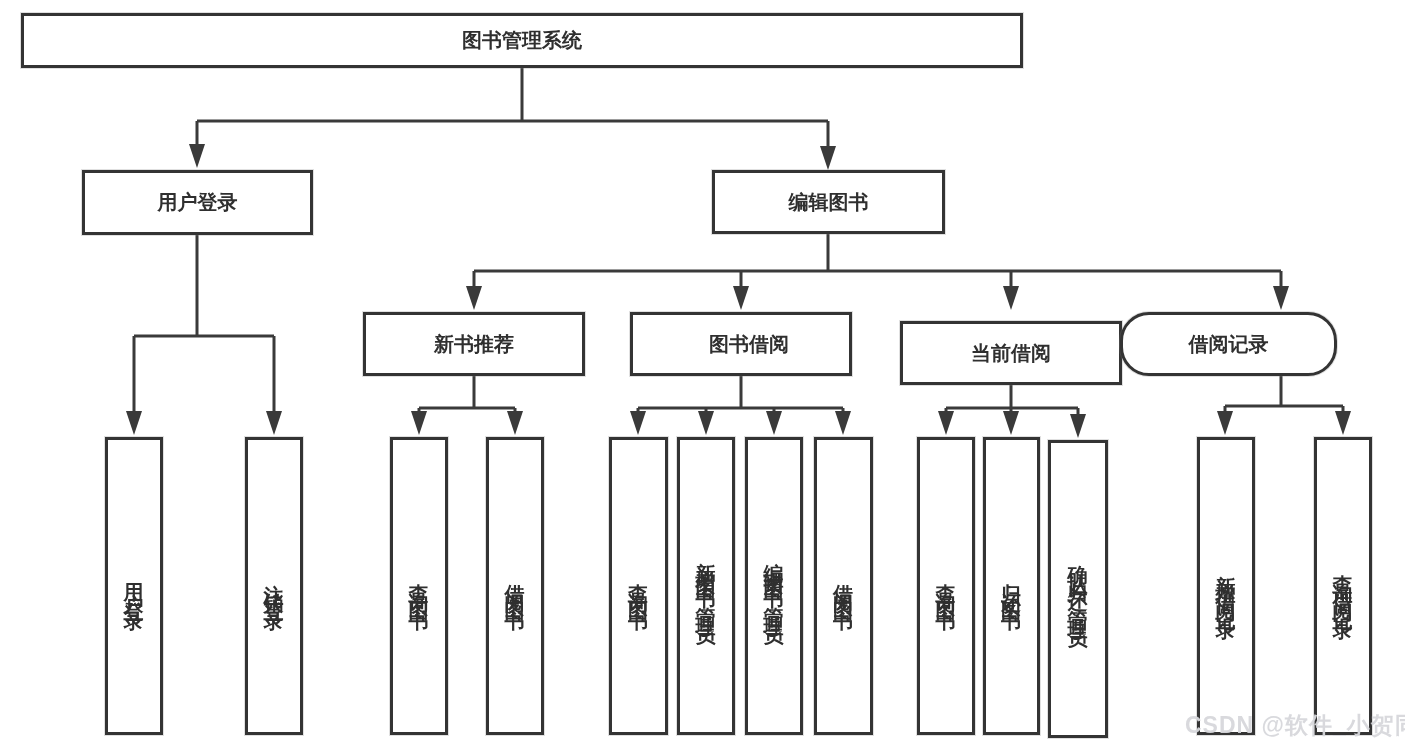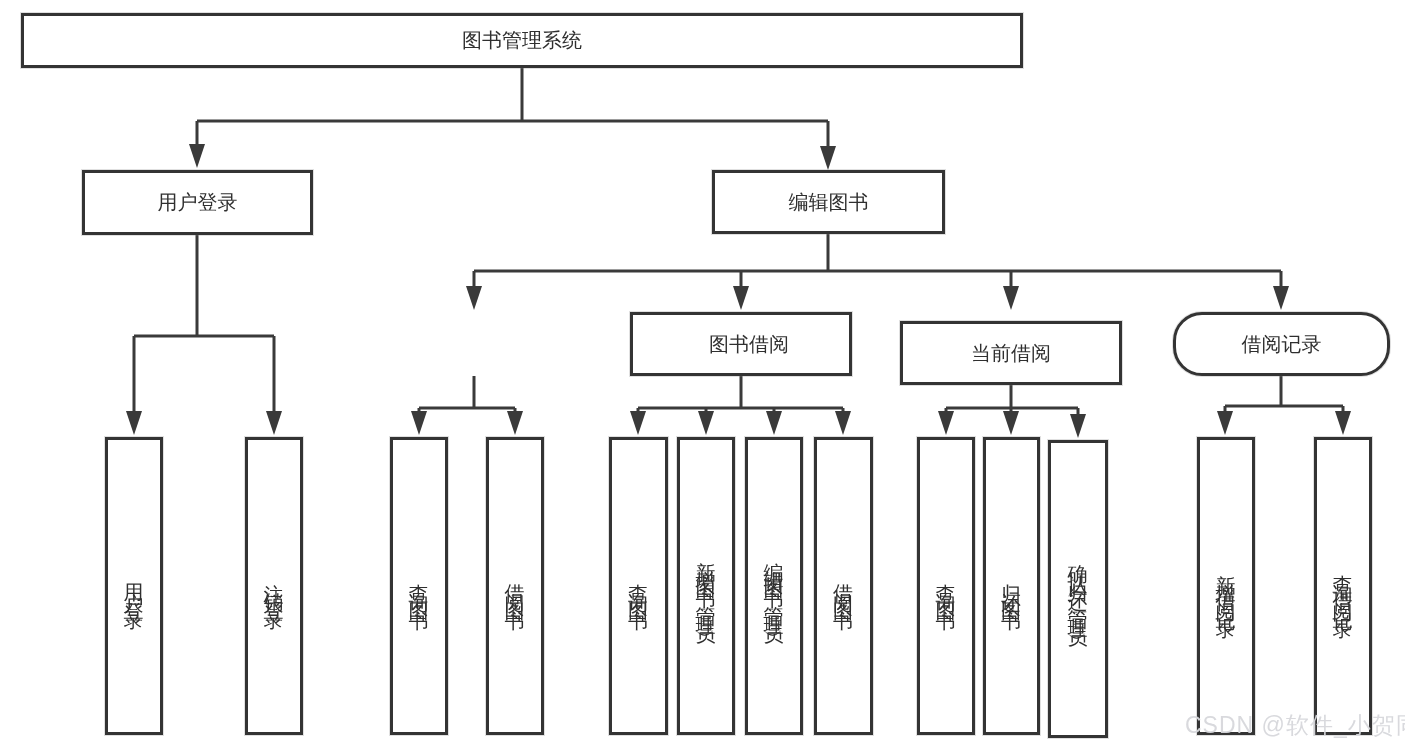--- a/index.html
+++ b/index.html
@@ -3,20 +3,21 @@
 <meta charset="utf-8">
 <style>
   html, body { margin: 0; padding: 0; background: #ffffff; }
   .canvas {
     position: relative;
     width: 1405px;
     height: 747px;
     background: #ffffff;
     font-family: "Liberation Sans", "DejaVu Sans", sans-serif;
     overflow: hidden;
+    font-weight: bold;
   }
   svg.connectors {
     position: absolute;
     left: 0; top: 0;
     width: 1405px; height: 747px;
   }
   svg.connectors path {
     fill: none;
     stroke: #3a3a3a;
     stroke-width: 3;
@@ -86,23 +87,24 @@
       <polygon points="1070,414 1086,414 1078,438" class="ah"></polygon>
       <polygon points="1217,411 1233,411 1225,435" class="ah"></polygon>
       <polygon points="1335,411 1351,411 1343,435" class="ah"></polygon>
     </svg>
 
   <div class="box" style="left:21px; top:13px; width:1002px; height:55px;">图书管理系统</div>
 
   <div class="box" style="left:82px; top:170px; width:231px; height:65px;">用户登录</div>
   <div class="box" style="left:712px; top:170px; width:233px; height:64px;">编辑图书</div>
 
+  <div class="box" style="left:363px; top:312px; width:222px; height:64px;">新书推荐</div>
   <div class="box" style="left:630px; top:312px; width:222px; height:64px;padding-left:16px;">图书借阅</div>
   <div class="box" style="left:900px; top:312px; width:222px; height:64px;margin-top:9px;">当前借阅</div>
-  <div class="box" style="left:1173px; top:312px; width:217px; height:64px;border-radius:29px;">借阅记录</div>
+  <div class="box" style="left:1120px; top:312px; width:217px; height:64px;border-radius:29px;">借阅记录</div>
 
   <div class="box" style="left:105px; top:437px; width:58px; height:298px;">
     <span class="vtext">用户登录</span>
   </div>
   <div class="box" style="left:245px; top:437px; width:58px; height:298px;">
     <span class="vtext">注销登录</span>
   </div>
 
   <div class="box" style="left:390px; top:437px; width:58px; height:298px;">
     <span class="vtext">查询图书</span>

